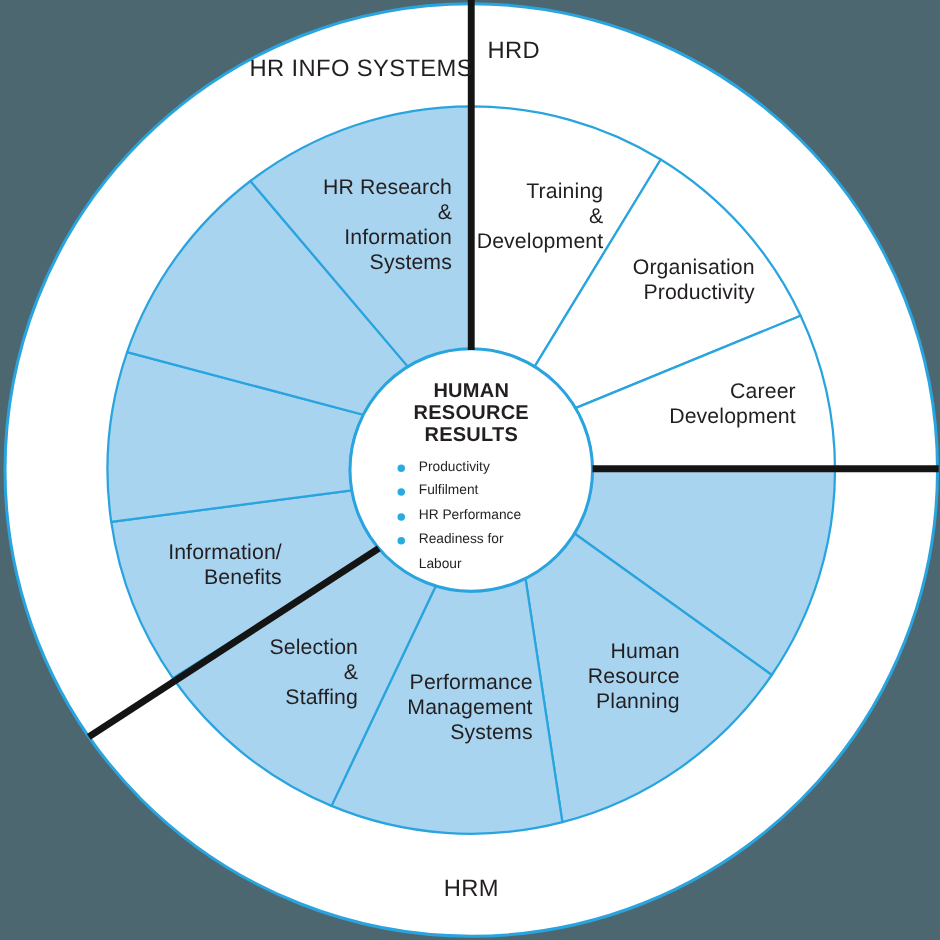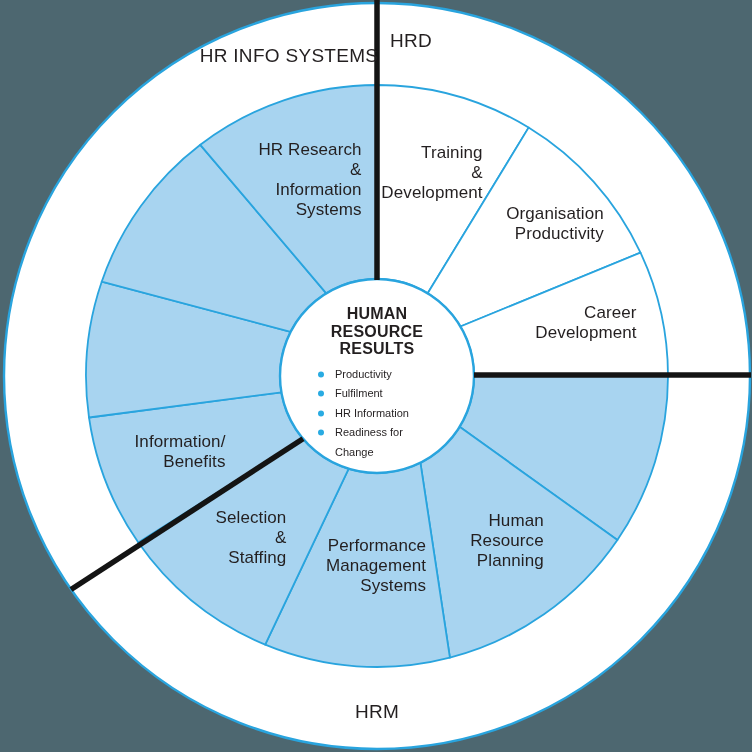--- a/index.html
+++ b/index.html
@@ -95,22 +95,22 @@
       <li>
           <span class="dot" style="background: rgb(41, 171, 226);"></span>
           <span class="txt">Productivity</span>
         </li>
       <li>
           <span class="dot" style="background: rgb(41, 171, 226);"></span>
           <span class="txt">Fulfilment</span>
         </li>
       <li>
           <span class="dot" style="background: rgb(41, 171, 226);"></span>
-          <span class="txt">HR Information</span>
+          <span class="txt">HR Performance</span>
         </li>
       <li>
           <span class="dot" style="background: rgb(41, 171, 226);"></span>
-          <span class="txt">Readiness for Change</span>
+          <span class="txt">Readiness for Labour</span>
         </li>
     </ul>
   </div>
 
 </div>
 
 </body></html>

